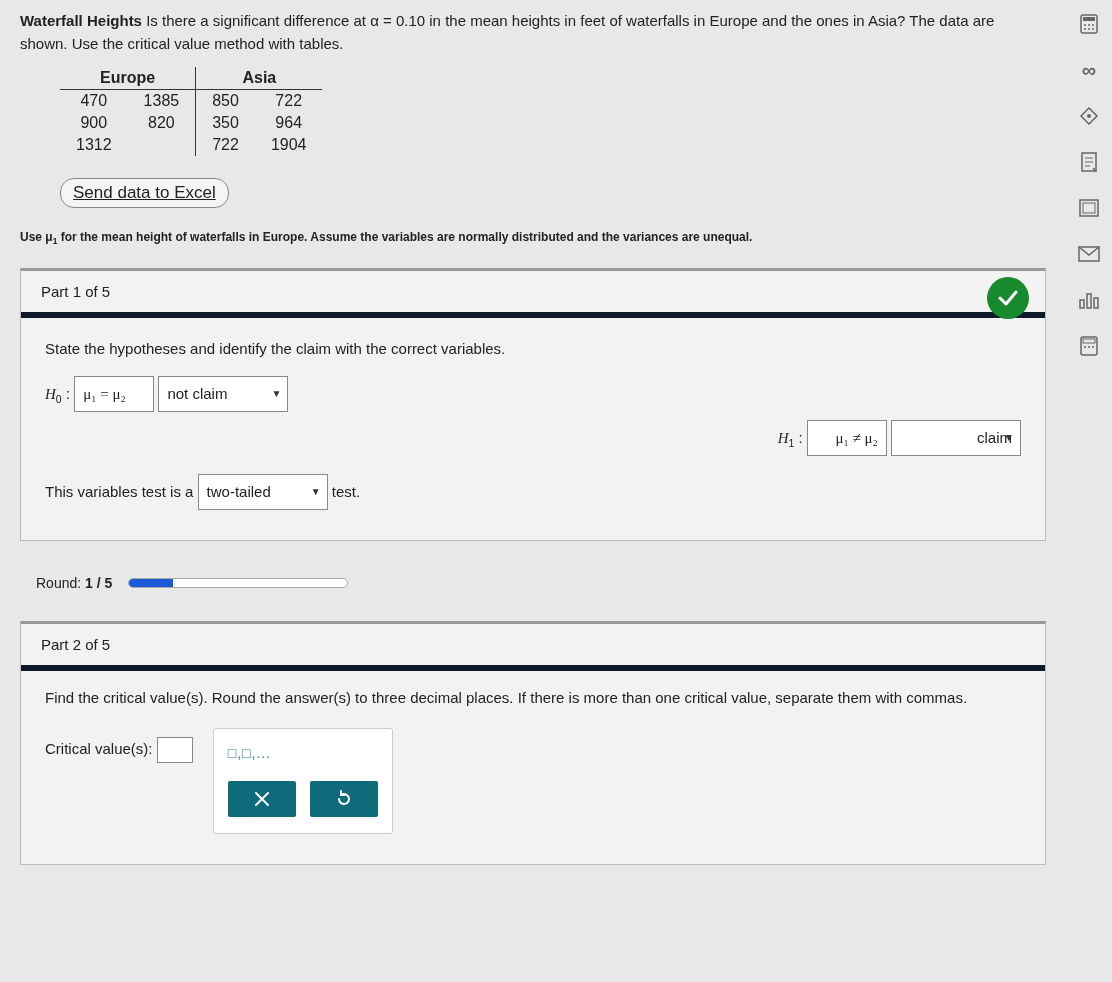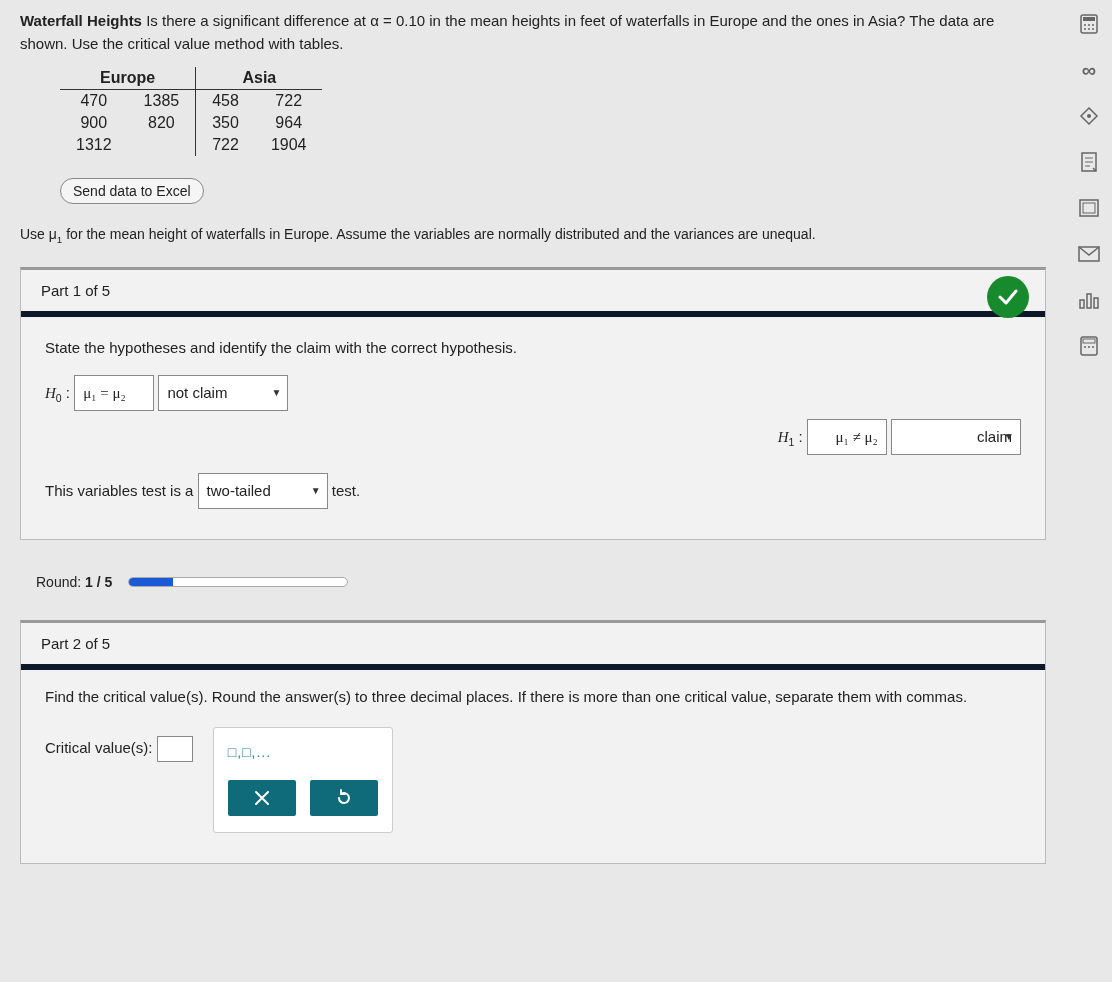--- a/index.html
+++ b/index.html
@@ -36,27 +36,28 @@
   .problem-text { font-size: 15px; line-height: 1.5; }
   .data-table { margin: 12px 40px; font-size: 16px; border-collapse: collapse; }
   .data-table th { font-weight: bold; border-bottom: 1px solid #333; padding: 2px 12px;}
   .data-table .colsep { border-left: 1px solid #333; }
   .data-table td { padding: 2px 16px; text-align: center; }
   .send-excel {
     display:inline-block;
     border: 1px solid #888;
     border-radius: 14px;
     padding: 4px 12px;
-    font-size: 14px;
+    font-size: 17px;
     margin-left: 40px;
     margin-top: 10px;
     background: #f5f5f5;
     cursor:pointer;
-  }
-  .instructions { font-size: 14px; margin-top: 20px; line-height:1.5; }
+    text-decoration:underline;
+  }
+  .instructions { font-size: 12px; margin-top: 20px; line-height:1.5;font-weight:bold; }
   .sub { font-size: 0.7em; vertical-align: sub; }
   .part-panel {
     margin-top: 20px;
     border: 1px solid #bbb;
     background: #f2f2f2;
     border-top: 3px solid #999;
   }
   .part-header {
     padding: 12px 20px;
     font-size: 15px;
@@ -166,21 +167,21 @@
 
   <table class="data-table">
     <tbody>
         <tr>
       <th colspan="2">Europe</th>
       <th colspan="2" class="colsep">Asia</th>
     </tr>
     <tr>
       <td>470</td>
       <td>1385</td>
-      <td class="colsep">458</td>
+      <td class="colsep">850</td>
       <td>722</td>
     </tr>
     <tr>
       <td>900</td>
       <td>820</td>
       <td class="colsep">350</td>
       <td>964</td>
     </tr>
     <tr>
       <td>1312</td>
@@ -201,21 +202,21 @@
   <div class="part-panel">
     <div class="part-header">
       <span>Part 1 of 5</span>
       <div class="check-circle">
         <svg width="24" height="24" viewBox="0 0 24 24">
             <path d="M4 12 L10 18 L20 6" stroke="#fff" stroke-width="3" fill="none" stroke-linecap="round" stroke-linejoin="round"></path>
           </svg>
       </div>
     </div>
     <div class="part-body">
-      <p>State the hypotheses and identify the claim with the correct hypothesis.</p>
+      <p>State the hypotheses and identify the claim with the correct variables.</p>
       <div style="margin-top:12px;">
         <span class="ital">H</span><span class="sub">0</span> :
         <span class="answer-box">μ₁ = μ₂</span>
         <span class="select-box" style="min-width:130px;">not claim</span>
       </div>
       <div style="margin-top:8px;text-align:right;">
         <span class="ital">H</span><span class="sub">1</span> :
         <span class="answer-box">μ₁ ≠ μ₂</span>
         <span class="select-box" style="min-width:130px;">claim</span>
       </div>

